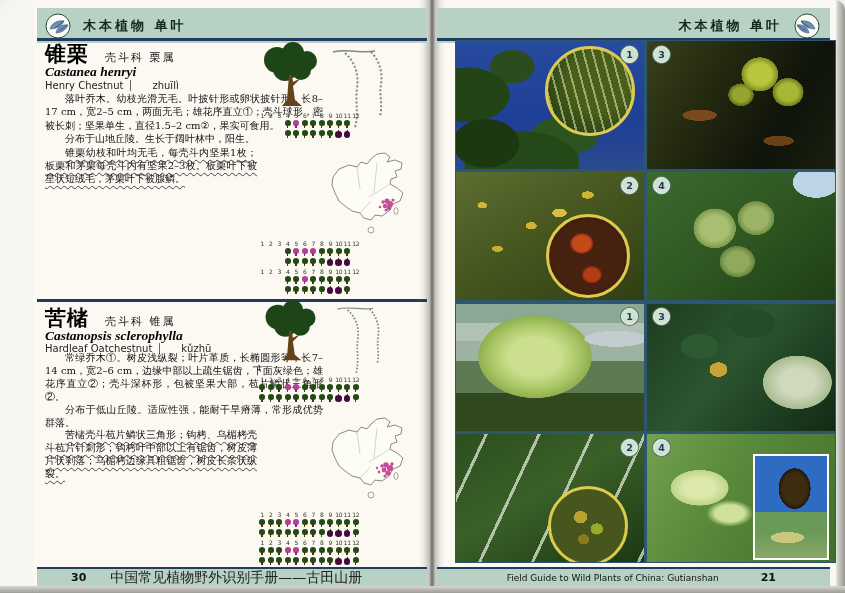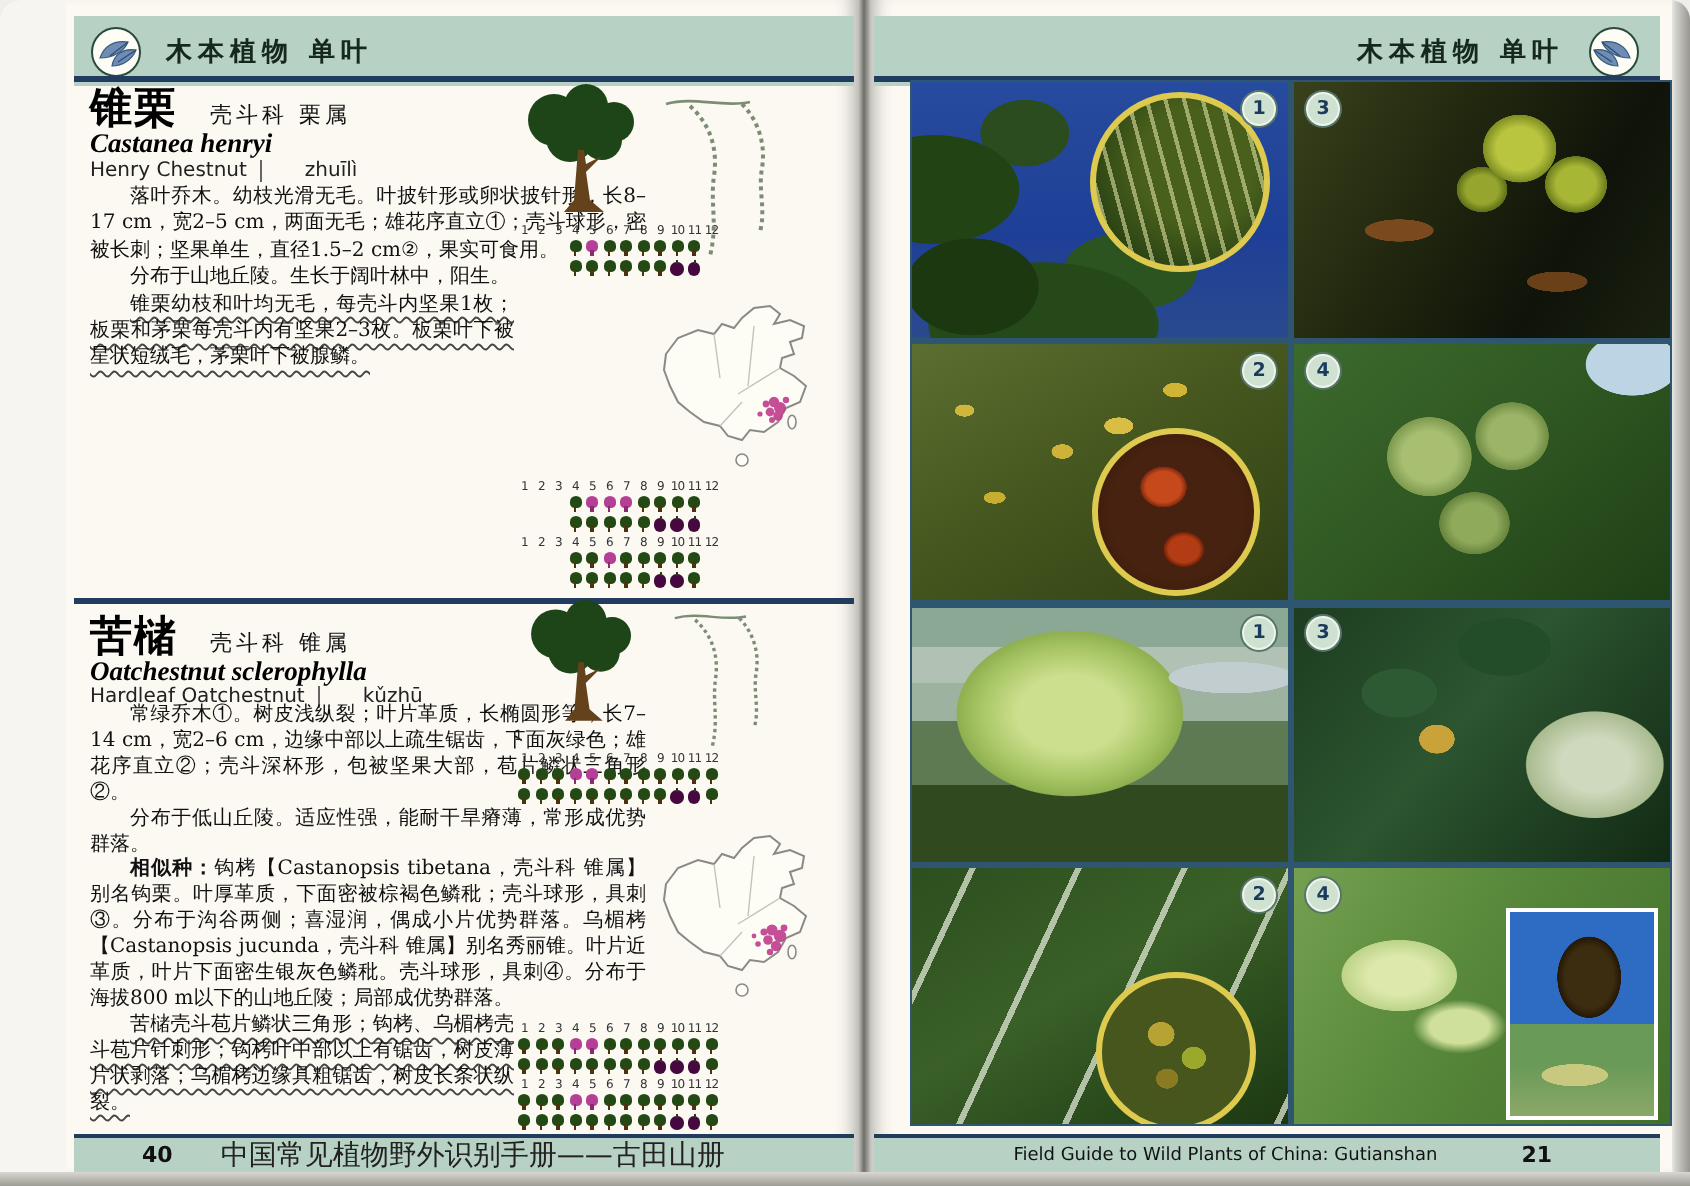--- a/index.html
+++ b/index.html
@@ -349,28 +349,27 @@
         </div>
     </div>
 
     <div class="divider"></div>
 
     <div class="s2">
       <div class="title-row" style="top:304px;">
         <span class="sp-title">苦槠</span>
         <span class="sp-family">壳斗科 锥属</span>
       </div>
-      <div class="sp-latin" style="top:328px;">Oatchestnut sclerophylla</div>
+      <div class="sp-latin" style="top:328px;">Castanopsis sclerophylla</div>
       <div class="sp-engline" style="top:343px;">
         <span>Hardleaf Oatchestnut</span><span class="sp-pinyin">kǔzhū</span>
       </div>
       <div class="textcol">
         <p>常绿乔木①。树皮浅纵裂；叶片革质，长椭圆形等，长7–14 cm，宽2–6 cm，边缘中部以上疏生锯齿，下面灰绿色；雄花序直立②；壳斗深杯形，包被坚果大部，苞片鳞状三角形②。</p>
         <p>分布于低山丘陵。适应性强，能耐干旱瘠薄，常形成优势群落。</p>
-        <p><span class="sim-label">相似种：</span><span>钩栲【Castanopsis tibetana，壳斗科 锥属】别名钩栗。叶厚革质，下面密被棕褐色鳞秕；壳斗球形，具刺③。分布于沟谷两侧；喜湿润，偶成小片优势群落。乌楣栲【Castanopsis jucunda，壳斗科 锥属】别名秀丽锥。叶片近革质，叶片下面密生银灰色鳞秕。壳斗球形，具刺④。分布于海拔800 m以下的山地丘陵；局部成优势群落。</span></p>
         <p class="keypts">苦槠壳斗苞片鳞状三角形；钩栲、乌楣栲壳斗苞片针刺形；钩栲叶中部以上有锯齿，树皮薄片状剥落；乌楣栲边缘具粗锯齿，树皮长条状纵裂。</p>
       </div>
 
       <svg class="ill tree2" width="72" height="66" viewBox="0 0 72 70">
         <circle cx="22" cy="18" r="13" fill="#1d4517"></circle>
           <circle cx="38" cy="11" r="11" fill="#1d4517"></circle>
         <circle cx="52" cy="19" r="10" fill="#1d4517"></circle>
           <circle cx="30" cy="27" r="12" fill="#1d4517"></circle>
         <circle cx="46" cy="28" r="10" fill="#1d4517"></circle>
         <path d="M34 33 L32 58 L27 64 L47 64 L40 58 L38 44 L46 36 L38 40 L37 33 Z" fill="#64421c"></path>
@@ -530,21 +529,21 @@
             <span class="cell g"></span>
             <span class="cell p"></span>
             <span class="cell p"></span>
             <span class="cell g"></span>
           </div>
         </div>
     </div>
 
     <div class="rule rule-bot"></div>
     <div class="band fband fband-l">
-      <span class="page-num">40</span>
+      <span class="page-num">30</span>
       <span class="book-title">中国常见植物野外识别手册——古田山册</span>
     </div>
   </div>
 
   <div class="page page-right">
     <div class="band hband-r">
       <span class="band-title">木本植物 单叶</span>
       <svg class="leaf-badge" viewBox="0 0 26 26">
         <circle cx="13" cy="13" r="12" fill="#fdfdf6" stroke="#2a4a3a" stroke-width="1"></circle>
         <path d="M21 16 C19 10 14 7 7 8 C9 13 15 16 21 16 Z" fill="#6f8cb4" stroke="#3a5a80" stroke-width="0.6"></path>

